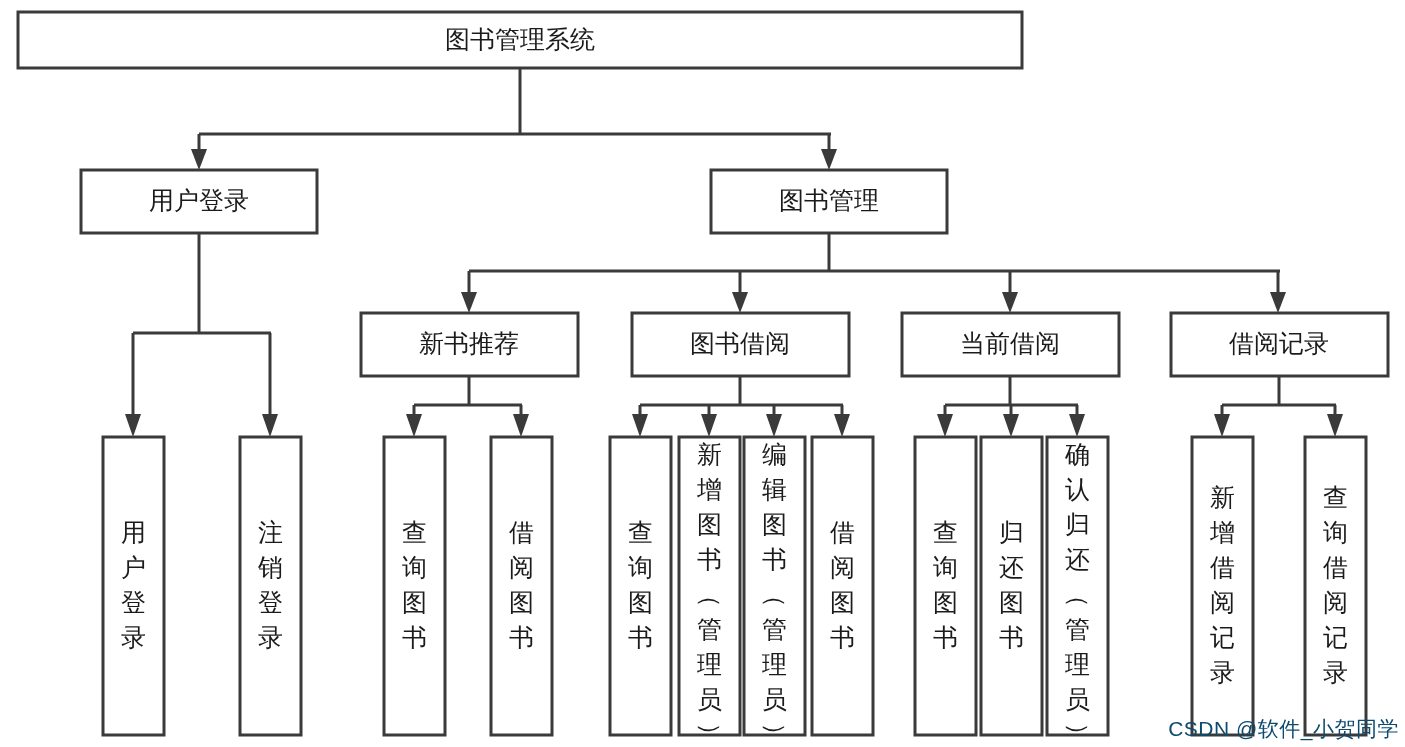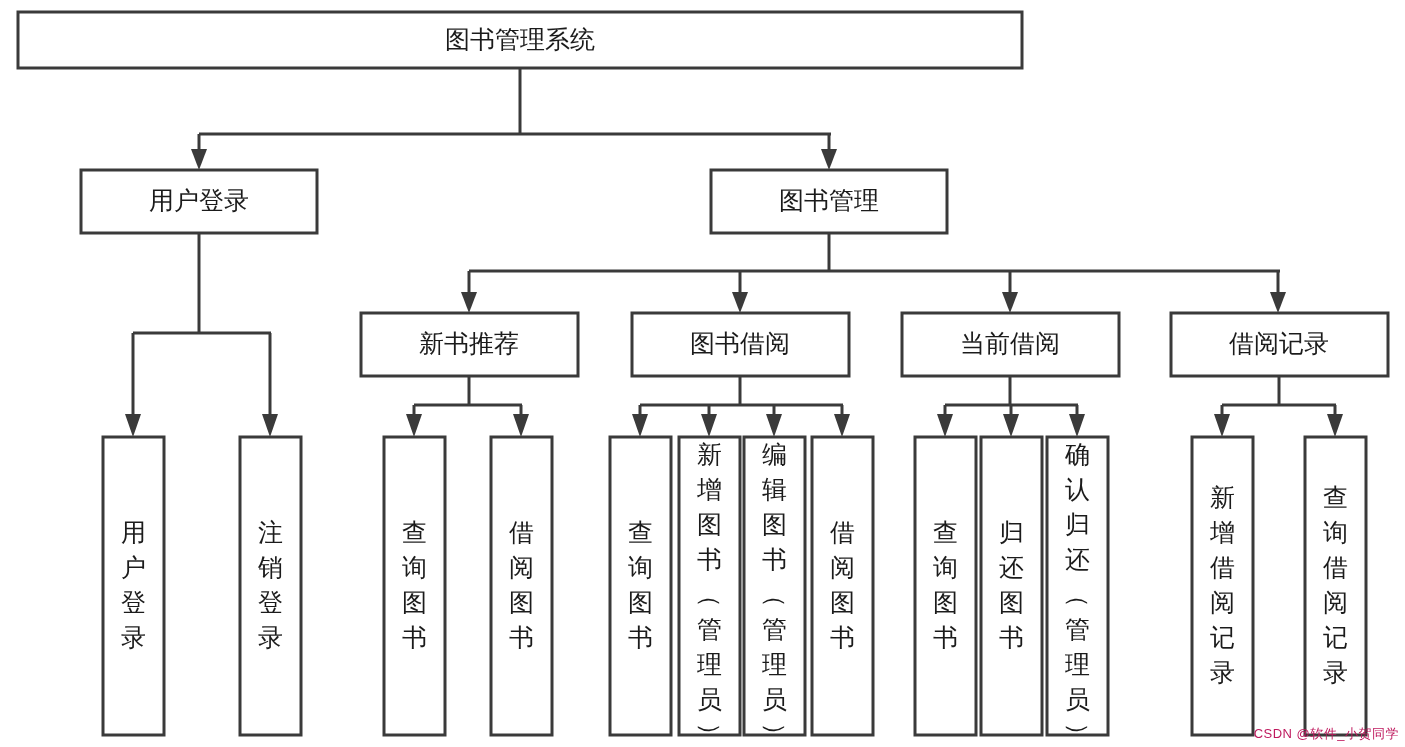--- a/index.html
+++ b/index.html
@@ -4,21 +4,21 @@
 <style>
   html,body{margin:0;padding:0;background:#ffffff;}
   body{width:1405px;height:747px;overflow:hidden;font-family:"Liberation Sans","DejaVu Sans",sans-serif;}
   #diagram-root{position:relative;width:1405px;height:747px;background:#fff;}
   svg#tree-svg{position:absolute;left:0;top:0;width:1405px;height:747px;}
   .node-box{fill:#ffffff;stroke:#3a3a3a;stroke-width:3;}
   .node-label-h{font-family:"Liberation Sans","DejaVu Sans",sans-serif;font-size:25px;fill:#1b1b1b;text-anchor:middle;dominant-baseline:middle;}
   .node-label-v{font-family:"Liberation Sans","DejaVu Sans",sans-serif;font-size:25px;fill:#1b1b1b;}
   .edge-line{stroke:#3a3a3a;stroke-width:3;fill:none;}
   .edge-head{fill:#3a3a3a;stroke:none;}
-  .watermark{position:absolute;right:6px;bottom:4px;font-size:13px;color:#be185d;font-family:"Liberation Sans","DejaVu Sans",sans-serif;white-space:nowrap;letter-spacing:.5px;}
+  .watermark{position:absolute;right:6px;bottom:4px;font-size:21px;color:#0c4a6e;font-family:"Liberation Sans","DejaVu Sans",sans-serif;white-space:nowrap;letter-spacing:.5px;}
 </style>
 </head>
 <body>
 
 <div id="diagram-root">
 
   <svg id="tree-svg" viewBox="0 0 1405 747">
 
     <g>
       <path class="edge-line" d="M520,68 L520,134"></path>

